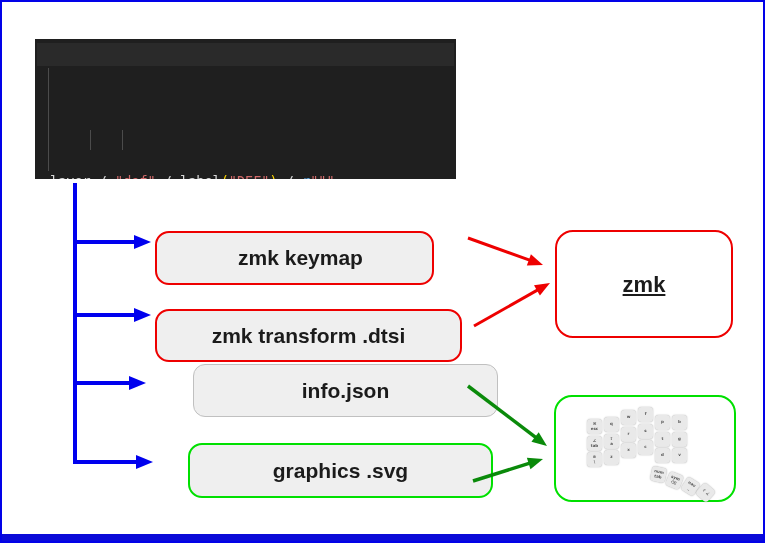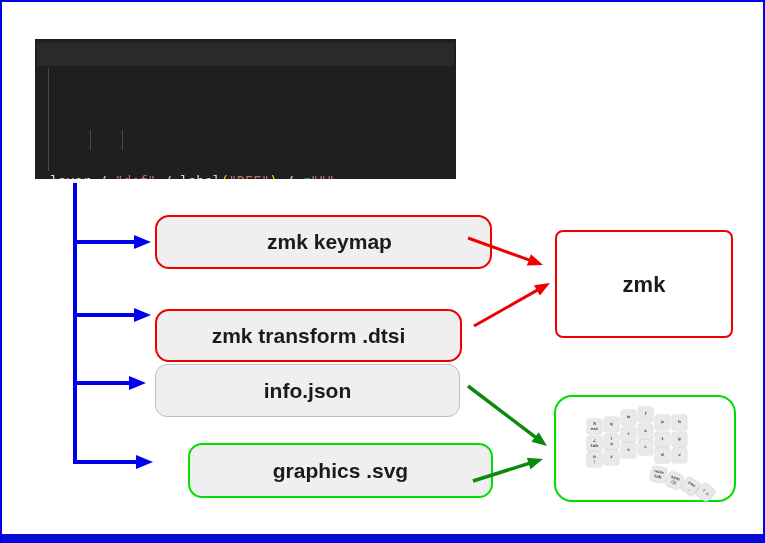--- a/index.html
+++ b/index.html
@@ -17,26 +17,26 @@
   #line-highlight{position:absolute;left:2px;right:2px;top:4px;height:23px;background:#2a2a2a;z-index:1;}
   .indent-guide{position:absolute;width:1px;background:#4b4b4b;z-index:1;}
   #guide-outer{left:13px;top:29px;height:103px;}
   #guide-a{left:55px;top:91px;height:20px;}
   #guide-b{left:87px;top:91px;height:20px;}
 
   
   .node{position:absolute;box-sizing:border-box;background:#efefef;border:2px solid #ee0000;
         border-radius:14px;display:flex;align-items:center;justify-content:center;
         font-weight:bold;font-size:21px;color:#1b1b1b;}
-  #node-zmk-keymap{left:153px;top:213px;width:337px;height:54px;padding-left:12px;}
+  #node-zmk-keymap{left:153px;top:229px;width:279px;height:54px;padding-left:12px;}
   #node-zmk-transform{left:153px;top:287px;width:307px;height:53px;margin-top:20px;}
   #node-info-json{left:153px;top:362px;width:305px;height:53px;border-width:1.5px;border-radius:12px;}
   #node-graphics-svg{left:153px;top:441px;width:305px;height:55px;margin-left:33px;}
   #node-zmk-firmware{left:553px;top:228px;width:178px;height:108px;background:#ffffff;
-        border-radius:8px;flex-direction:column;font-size:22px;line-height:31px;}
+        border-radius:18px;flex-direction:column;font-size:22px;line-height:31px;text-decoration:underline;}
   #node-keyboard{left:552px;top:393px;width:182px;height:107px;background:#ffffff;
         border-radius:18px;border-width:2.5px;}
 
   
   #node-keyboard{display:block;}
   .key{position:absolute;width:15px;height:15px;background:#e9e9e9;border-radius:3.5px;
        box-shadow:0 0 1.5px rgba(0,0,0,0.35);display:flex;flex-direction:column;
        align-items:center;justify-content:center;font-size:4px;line-height:1.2;color:#555;
        font-family:"DejaVu Sans",sans-serif;text-align:center;}
 
@@ -56,21 +56,21 @@
   </div>
 
   <div id="node-zmk-keymap" class="node" style="border-color: rgb(238, 0, 0);">
     <span>zmk keymap</span>
   </div>
 
   <div id="node-zmk-transform" class="node" style="border-color: rgb(238, 0, 0);">
     <span>zmk transform .dtsi</span>
   </div>
 
-  <div id="node-info-json" class="node" style="border-color: rgb(192, 192, 192);">
+  <div id="node-info-json" class="node" style="border-color: rgb(192, 192, 192); margin-left: 38px;">
     <span>info.json</span>
   </div>
 
   <div id="node-graphics-svg" class="node" style="border-color: rgb(0, 224, 0);">
     <span>graphics .svg</span>
   </div>
 
   <div id="node-zmk-firmware" class="node" style="border-color: rgb(238, 0, 0);">
     <span>zmk</span>
   </div>

